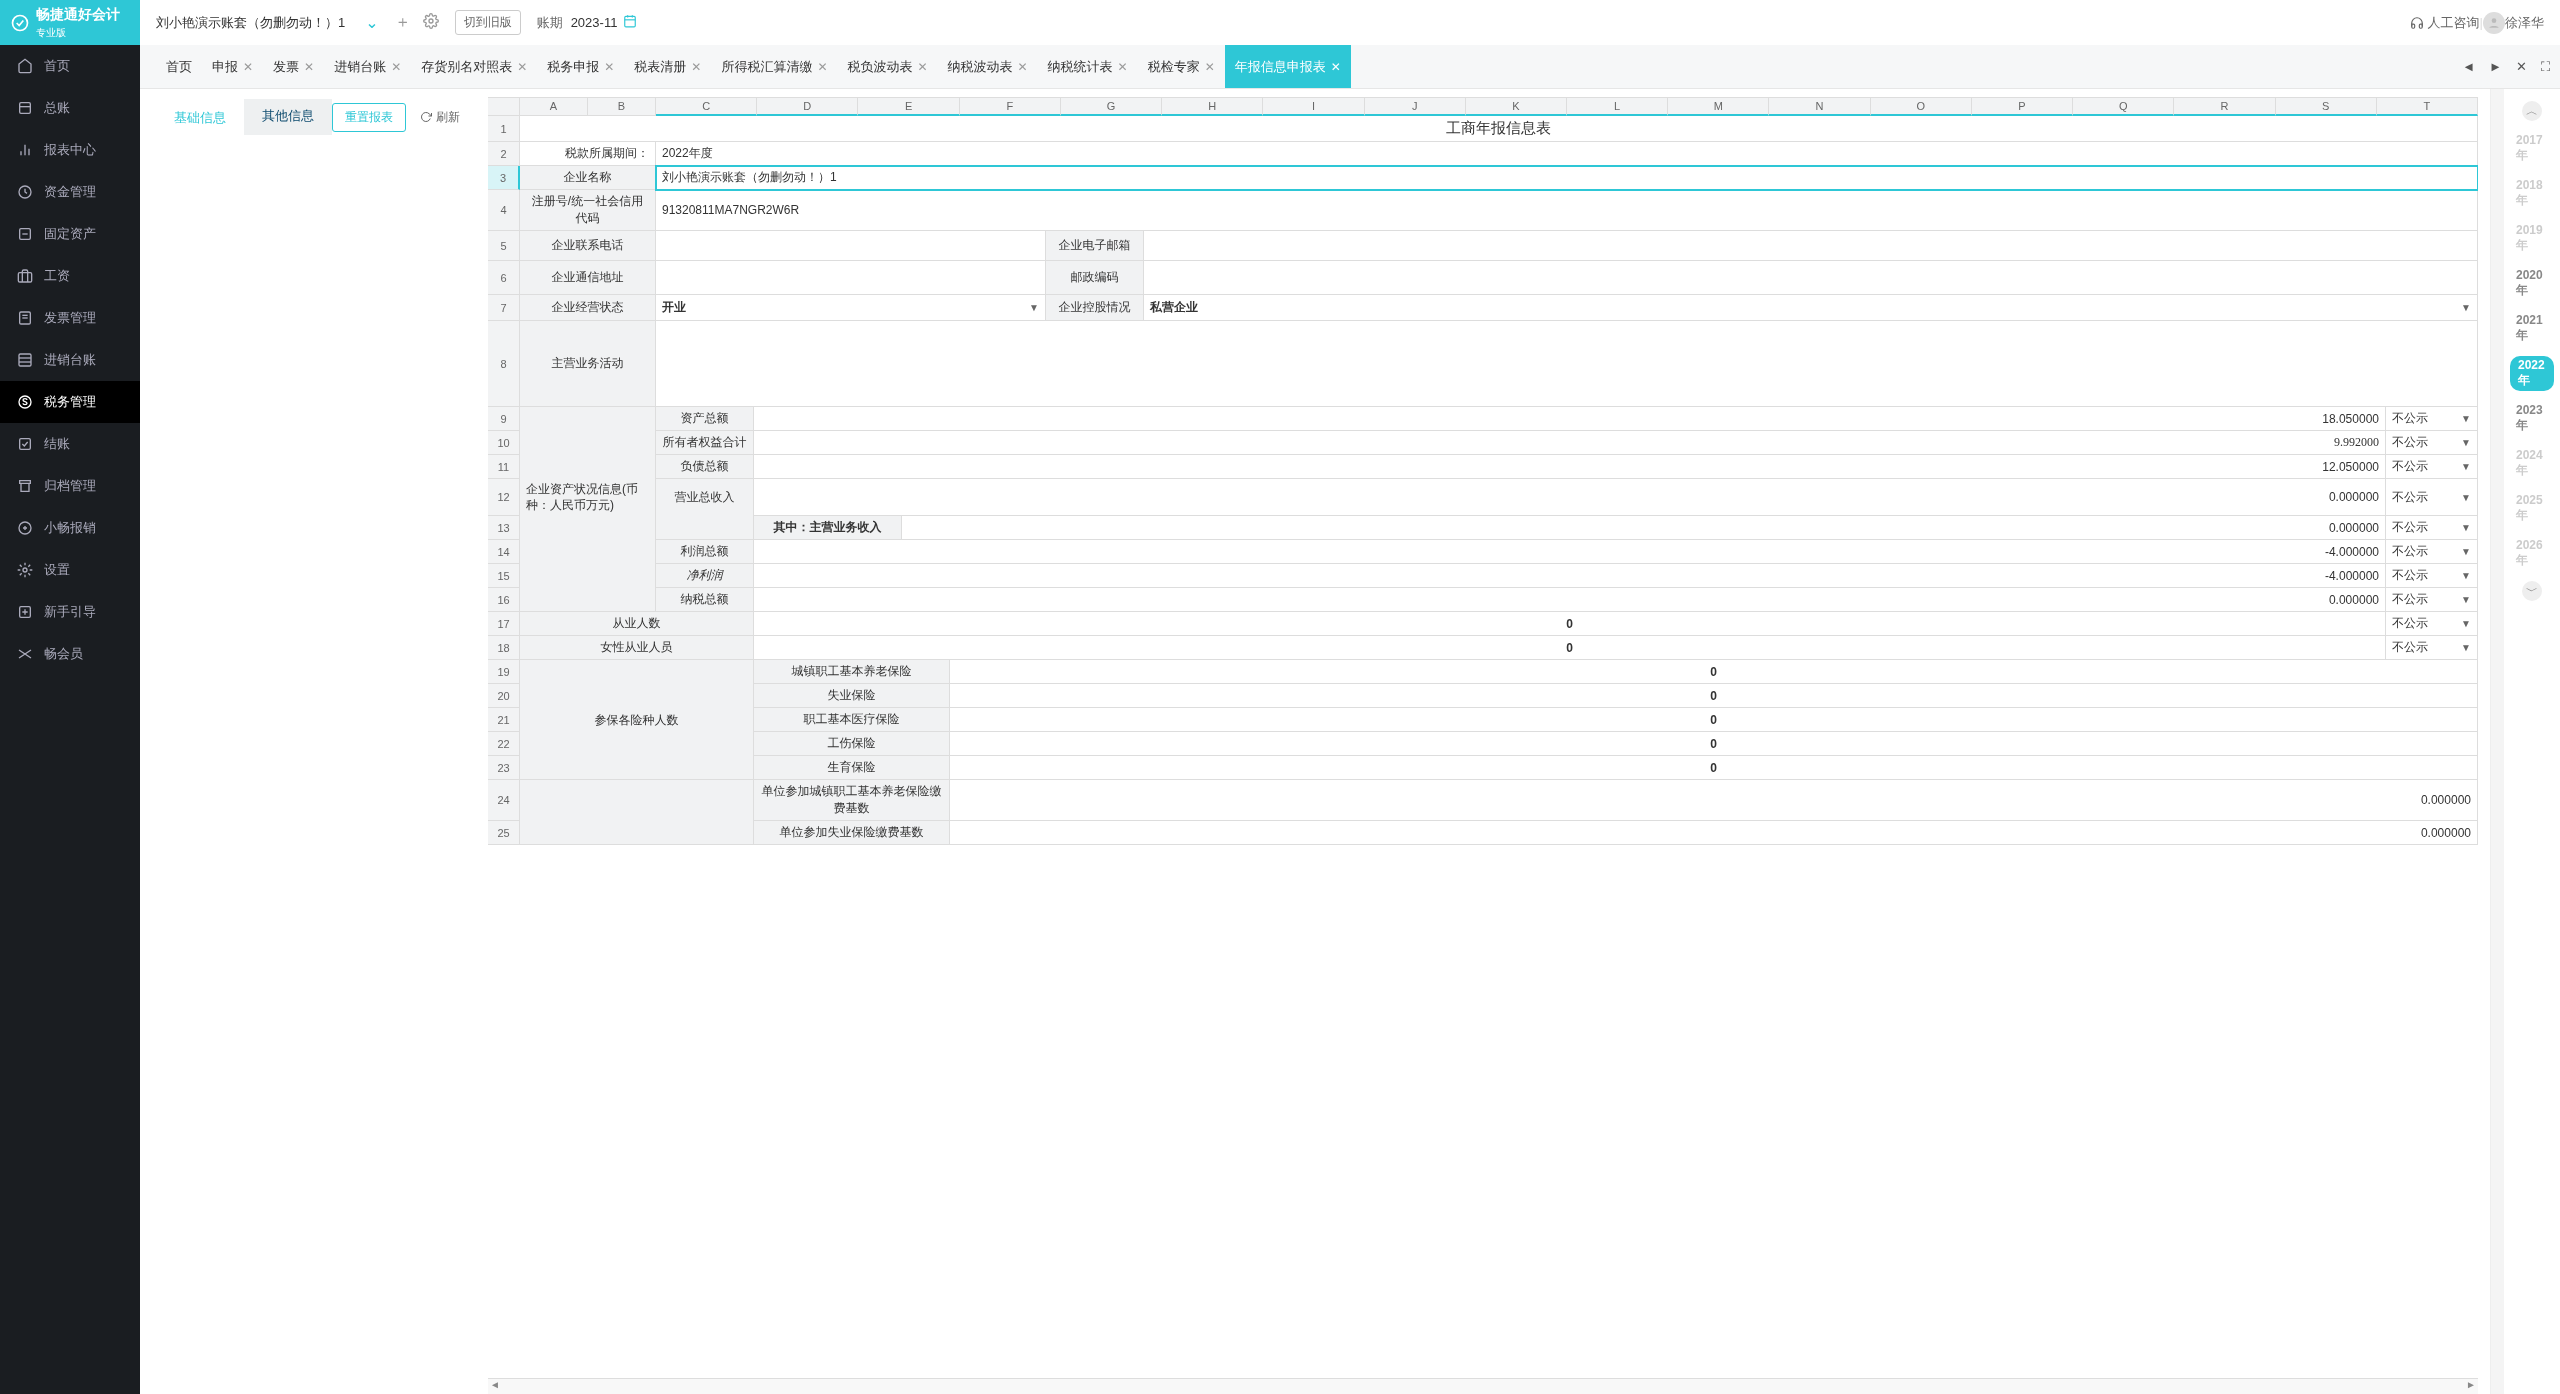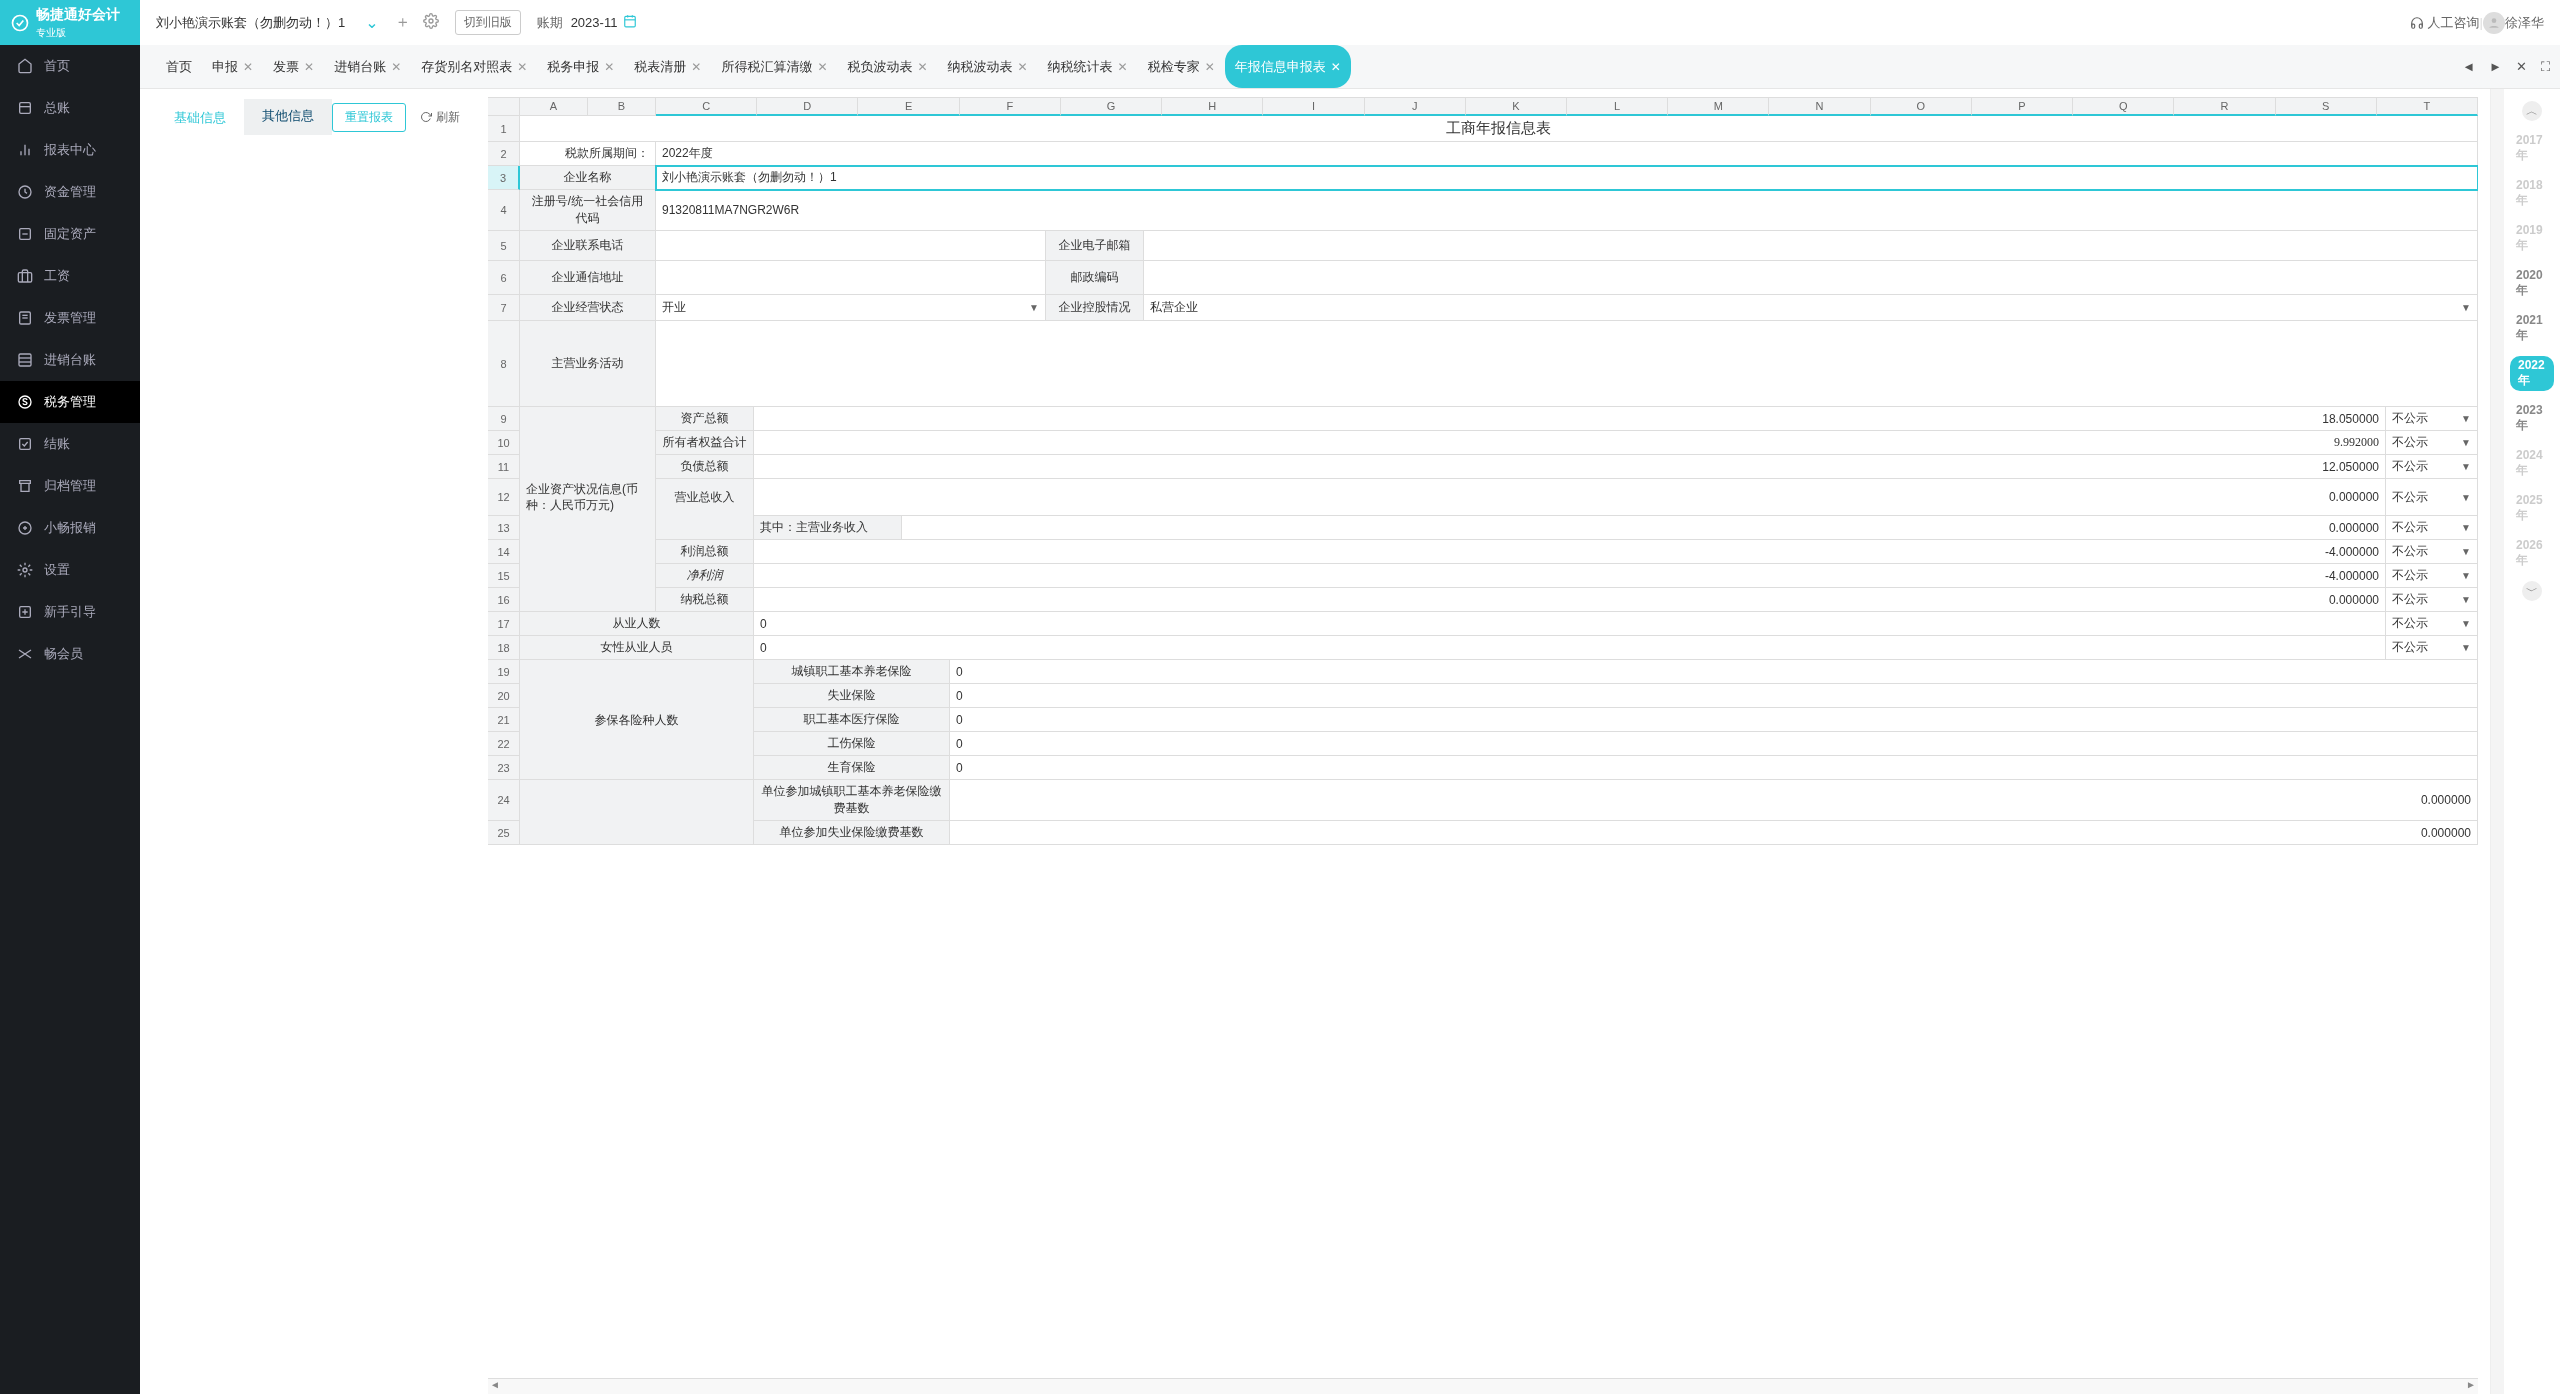--- a/index.html
+++ b/index.html
@@ -26,21 +26,21 @@
   .topbar .period-lbl { color: #666; margin-left: 6px; }
   .topbar .period-val { color: #333; margin-left: 8px; }
   .topbar .cal-icon { color: #2ec7d6; margin-left: 6px; }
   .topbar-right { margin-left: auto; display: flex; align-items: center; color: #666; }
   .avatar { width: 22px; height: 22px; border-radius: 50%; background: #ddd; display: inline-flex; align-items: center; justify-content: center; color: #999; }
 
   
   .tabs-row { height: 44px; background: #f6f7f8; display: flex; align-items: center; padding: 0 0 0 16px; border-bottom: 1px solid #e6e6e6; font-size: 13px; }
   .tab { display: flex; align-items: center; padding: 0 10px; height: 100%; white-space: nowrap; cursor: pointer; color: #333; }
   .tab .close { margin-left: 5px; color: #999; font-size: 12px; }
-  .tab.active { background: #2ec7d6; color: #fff; border-radius: 17px; }
+  .tab.active { background: #2ec7d6; color: #fff; }
   .tab.active .close { color: #fff; }
   .tabs-ctrl { margin-left: auto; display: flex; align-items: center; padding-right: 10px; gap: 14px; color: #555; }
   .tabs-ctrl span { cursor: pointer; }
 
   
   .content { flex: 1; display: flex; min-height: 0; }
   .sheet-area { flex: 1; display: flex; flex-direction: row; min-width: 0; padding-top: 8px; }
   .subtabs-row { display: flex; align-items: center; padding: 0 16px; height: 40px; }
   .subtab { padding: 8px 18px; background: #eef0f1; color: #0c4a6e; cursor: pointer; font-size: 13px; }
   .subtab.active { background: #fff; color: #2ec7d6; border-top: 2px solid transparent; }
@@ -58,21 +58,21 @@
   .col-h.gen { width: 49px; }
   
   .sheet-body { flex: 1; overflow: auto; }
   .row { display: flex; min-height: 22px; }
   .row-h { width: 32px; background: #f2f3f4; border-right: 1px solid #ddd; border-bottom: 1px solid #ddd; text-align: center; font-size: 11px; color: #666; display: flex; align-items: center; justify-content: center; flex-shrink: 0; }
   .row-h.sel { background: #d8f4f7; border-right: 2px solid #2ec7d6; }
   .cell { border-right: 1px solid #ddd; border-bottom: 1px solid #ddd; padding: 3px 6px; font-size: 12px; display: flex; align-items: center; background: #fff; overflow: hidden; }
   .cell.head-grey { background: #f1f2f3; justify-content: center; text-align: center; }
   .cell.title { font-size: 15px; font-weight: 500; justify-content: center; }
   .cell.right { justify-content: flex-end; }
-  .cell.center { justify-content: flex-start; }
+  .cell.center { justify-content: center; font-weight: bold; }
   .cell.sel { outline: 2px solid #2ec7d6; outline-offset: -1px; position: relative; }
   .drop-arrow { margin-left: auto; color: #666; font-size: 10px; }
   
   .hscroll { height: 16px; border-top: 1px solid #ddd; background: #f8f8f8; position: relative; }
   .hscroll::before { content: '◄'; position: absolute; left: 2px; top: 0; font-size: 10px; color: #888; }
   .hscroll::after { content: '►'; position: absolute; right: 2px; top: 0; font-size: 10px; color: #888; }
 
   
   .year-rail { width: 56px; padding: 12px 6px; display: flex; flex-direction: column; align-items: center; gap: 10px; font-size: 12px; color: #888; flex-shrink: 0; }
   .year-rail .chev-ic { width: 20px; height: 20px; border-radius: 50%; background: #eee; display: flex; align-items: center; justify-content: center; color: #888; cursor: pointer; font-size: 12px; }

